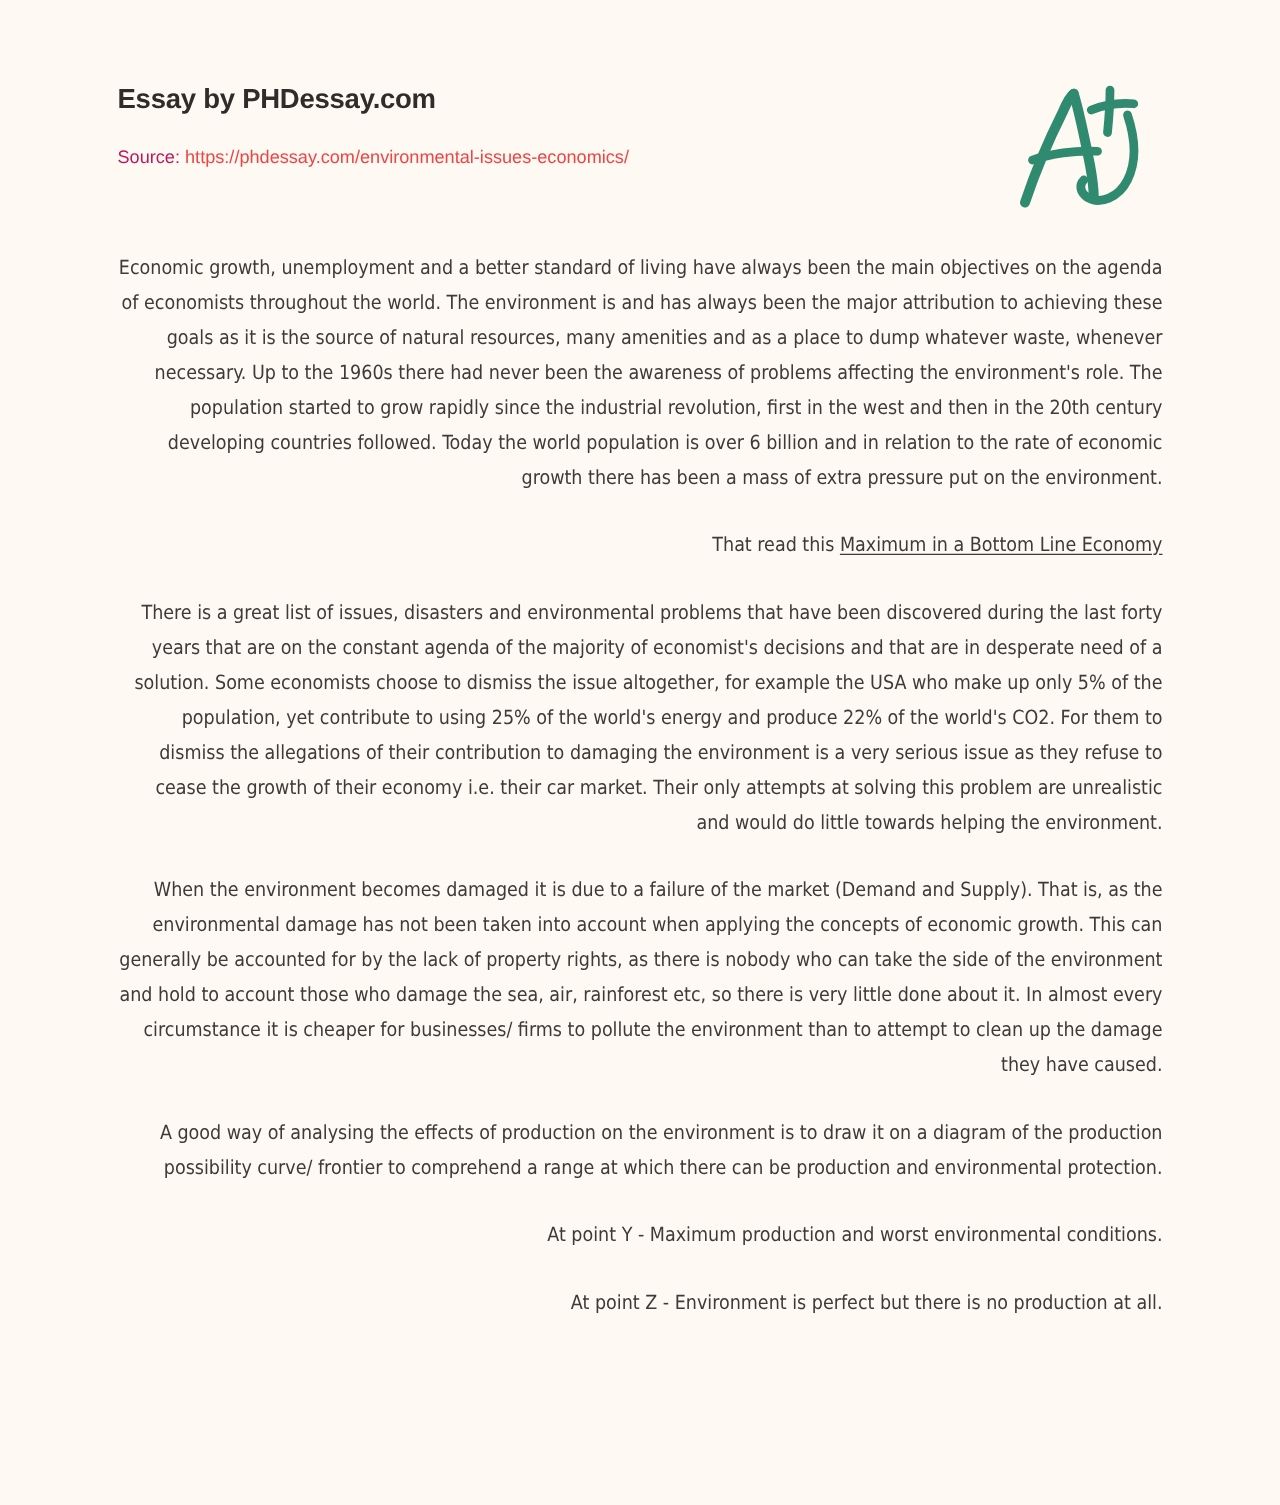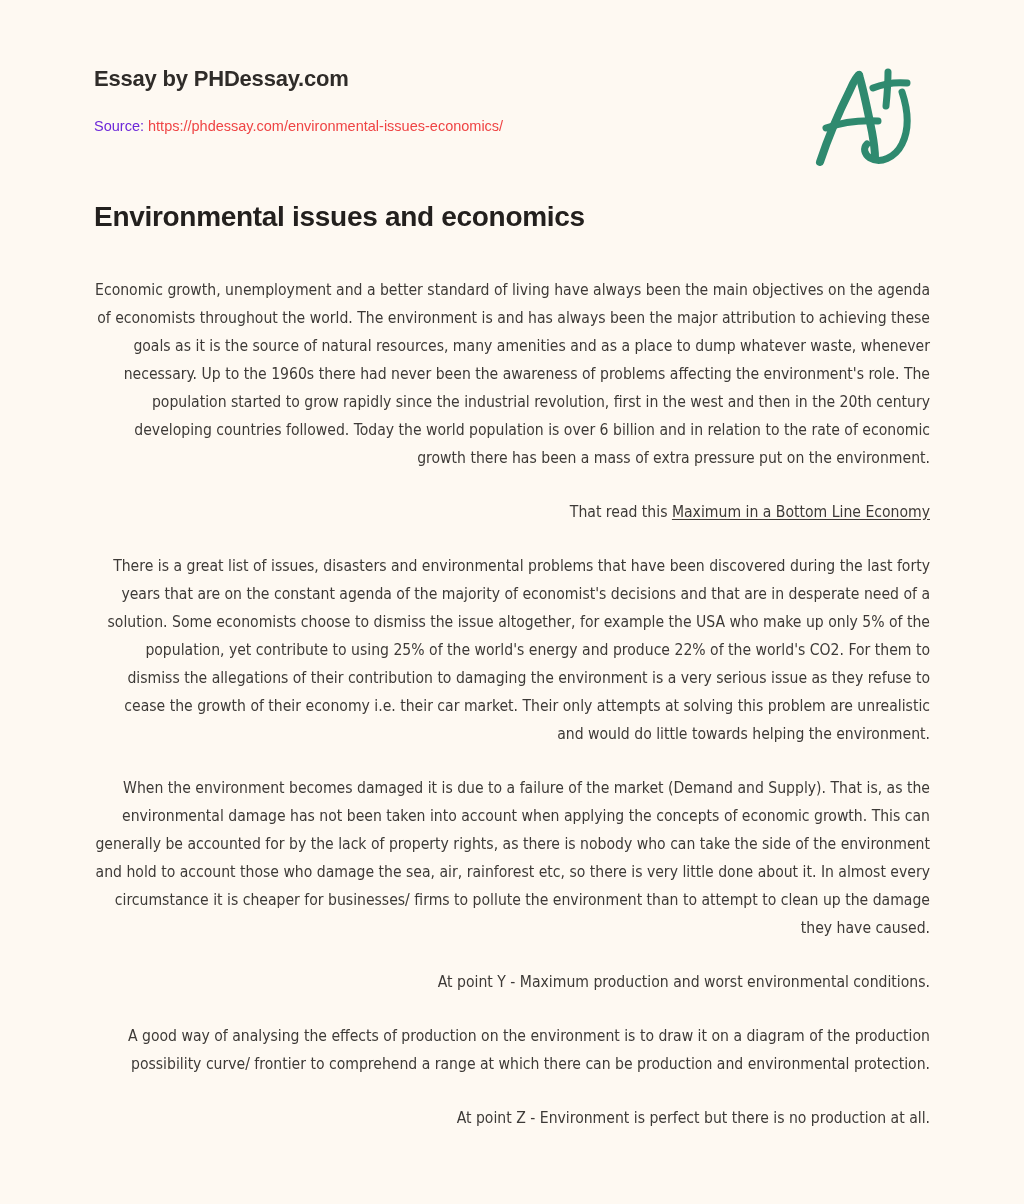--- a/index.html
+++ b/index.html
@@ -40,21 +40,21 @@
   }
   .source-line {
     position: absolute;
     left: 94px;
     top: 118px;
     font-size: 14.5px;
     color: #6d6a66;
     white-space: nowrap;
   }
   .source-label {
-    color: #6d28d9;
+    color: #be185d;
   }
   .source-url {
     color: #ef4444;
     text-decoration: none;
   }
 
   
   .logo {
     position: absolute;
     left: 812px;
@@ -125,32 +125,31 @@
 
           <path d="M90 26 C96 44, 98 62, 90 78 C83 92, 68 98, 58 92 C52 88, 51 82, 55 78" stroke-width="7"></path>
         </g>
       </svg>
     </div>
 
   </div>
 
   <div class="article">
 
-    <h1 class="title">Environmental issues and economics</h1>
 
     <p class="para">Economic growth, unemployment and a better standard of living have always been the main objectives on the agenda of economists throughout the world. The environment is and has always been the major attribution to achieving these goals as it is the source of natural resources, many amenities and as a place to dump whatever waste, whenever necessary. Up to the 1960s there had never been the awareness of problems affecting the environment's role. The population started to grow rapidly since the industrial revolution, first in the west and then in the 20th century developing countries followed. Today the world population is over 6 billion and in relation to the rate of economic growth there has been a mass of extra pressure put on the environment.</p>
 
     <p class="para"><span>That read this </span><a class="inline-link" href="#">Maximum in a Bottom Line Economy</a></p>
 
     <p class="para">There is a great list of issues, disasters and environmental problems that have been discovered during the last forty years that are on the constant agenda of the majority of economist's decisions and that are in desperate need of a solution. Some economists choose to dismiss the issue altogether, for example the USA who make up only 5% of the population, yet contribute to using 25% of the world's energy and produce 22% of the world's CO2. For them to dismiss the allegations of their contribution to damaging the environment is a very serious issue as they refuse to cease the growth of their economy i.e. their car market. Their only attempts at solving this problem are unrealistic and would do little towards helping the environment.</p>
 
 
     <p class="para">When the environment becomes damaged it is due to a failure of the market (Demand and Supply). That is, as the environmental damage has not been taken into account when applying the concepts of economic growth. This can generally be accounted for by the lack of property rights, as there is nobody who can take the side of the environment and hold to account those who damage the sea, air, rainforest etc, so there is very little done about it. In almost every circumstance it is cheaper for businesses/ firms to pollute the environment than to attempt to clean up the damage they have caused.</p>
 
+    <p class="para">A good way of analysing the effects of production on the environment is to draw it on a diagram of the production possibility curve/ frontier to comprehend a range at which there can be production and environmental protection.</p>
+
     <p class="para">At point Y - Maximum production and worst environmental conditions.</p>
-
-    <p class="para">A good way of analysing the effects of production on the environment is to draw it on a diagram of the production possibility curve/ frontier to comprehend a range at which there can be production and environmental protection.</p>
 
     <p class="para">At point Z - Environment is perfect but there is no production at all.</p>
 
   </div>
 
 </div>
 
 </body></html>

